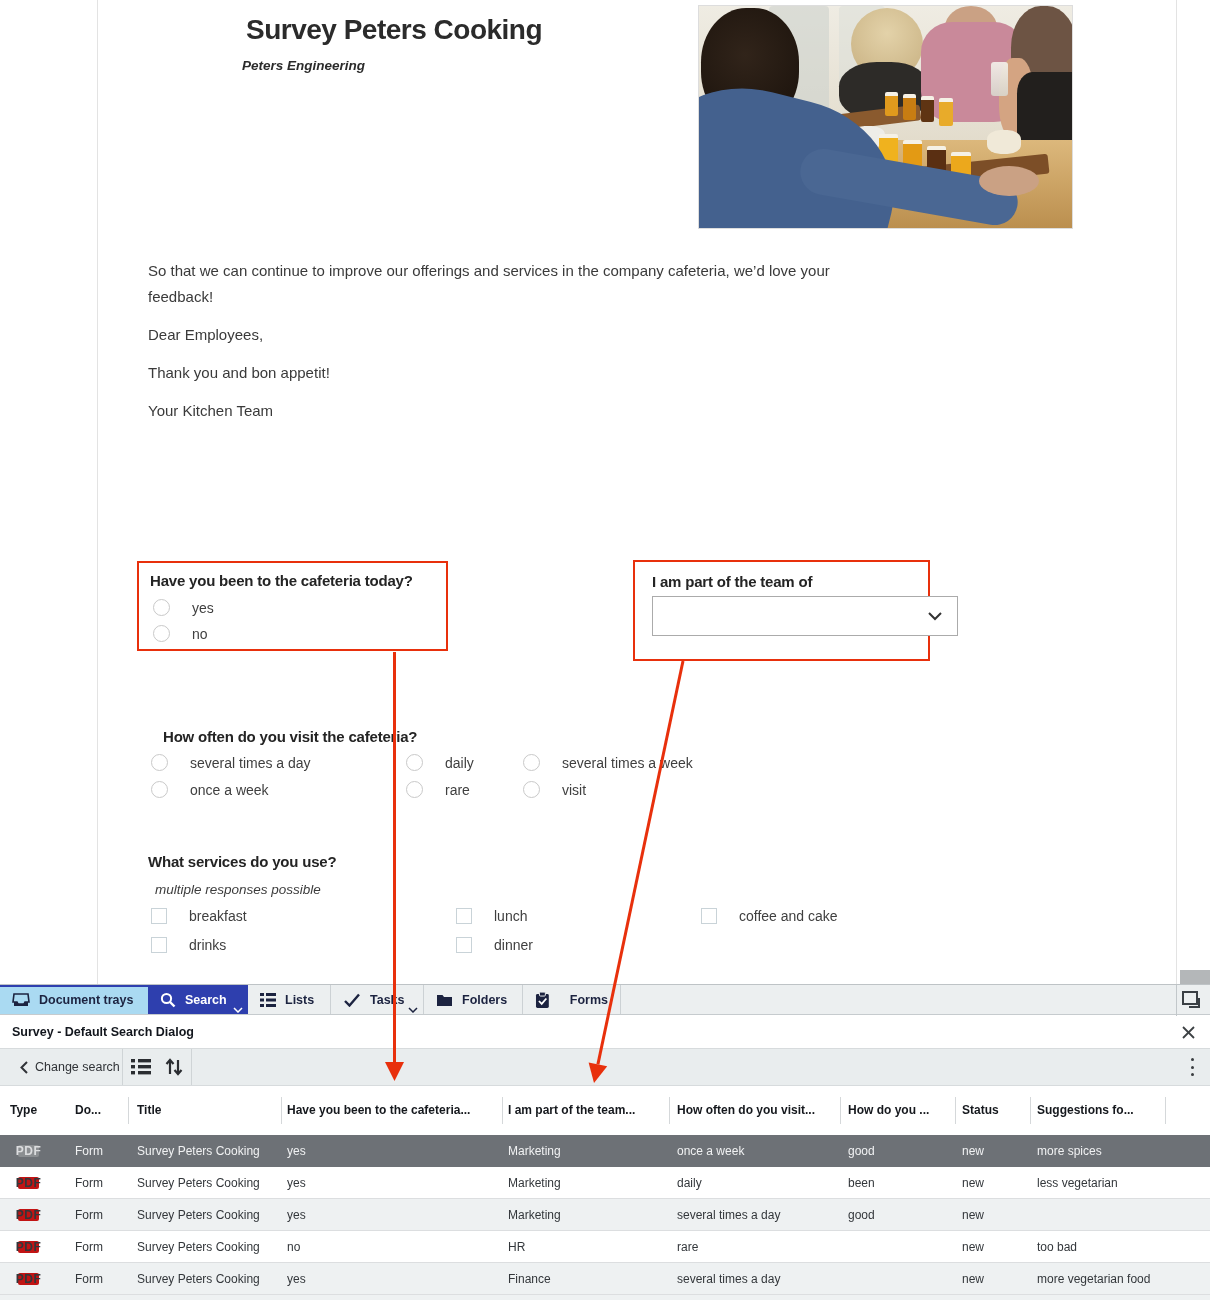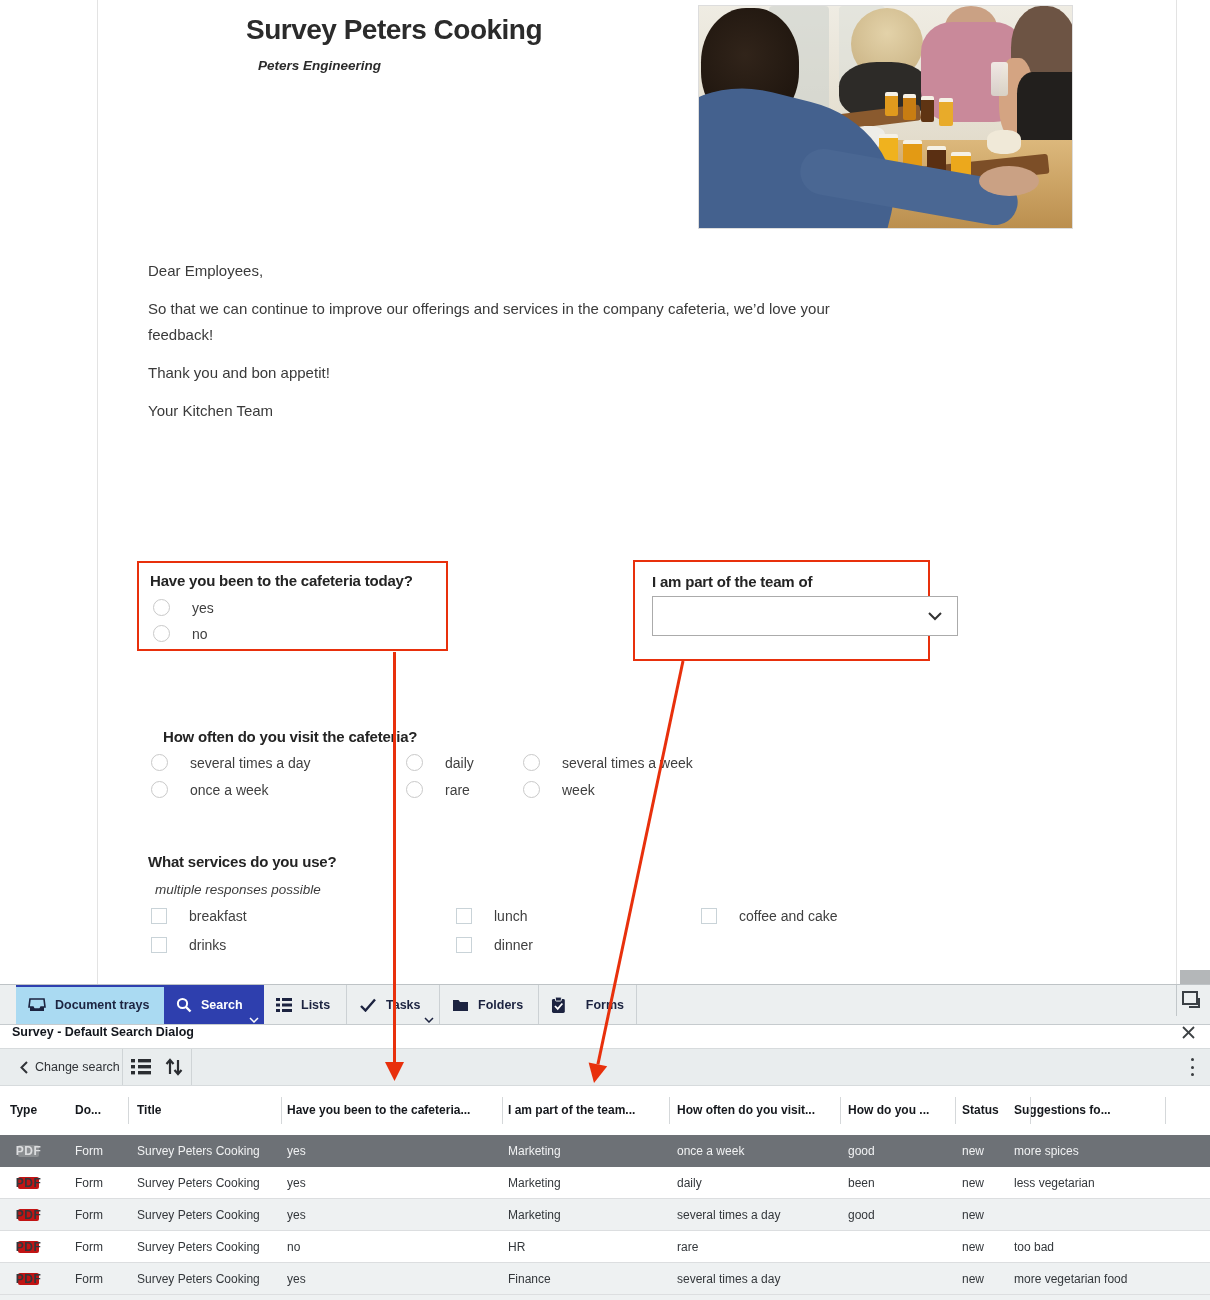--- a/index.html
+++ b/index.html
@@ -5,21 +5,21 @@
   * { margin:0; padding:0; box-sizing:border-box; }
   html,body { width:1210px; height:1300px; background:#fff; overflow:hidden;
               font-family:"Liberation Sans", sans-serif; }
   .app { position:relative; width:1210px; height:1300px; background:#fff; }
 
   
   .page { position:absolute; left:97px; top:0; width:1080px; height:984px;
           background:#fff; border-left:1px solid #e3e3e3; border-right:1px solid #e3e3e3; }
   .doc-title { position:absolute; left:148px; top:14px; font-size:28px; font-weight:bold;
                color:#2b2b2b; letter-spacing:-0.5px; }
-  .doc-subtitle { position:absolute; left:160px; top:58px; font-size:13.5px; font-weight:bold;
+  .doc-subtitle { position:absolute; left:144px; top:58px; font-size:13.5px; font-weight:bold;
                   font-style:italic; color:#2b2b2b; }
 
   
   .photo { position:absolute; left:698px; top:5px; width:375px; height:224px;
            overflow:hidden; border:1px solid #ddd;
            background:linear-gradient(180deg,#efece3 0%,#e4decf 55%,#d8cdb4 100%); }
   .photo div { position:absolute; }
   .ph-window1 { left:70px; top:0; width:60px; height:120px; background:#cdd2cd; opacity:.6; border-radius:4px; }
   .ph-window2 { left:140px; top:0; width:46px; height:100px; background:#d9ded8; opacity:.5; border-radius:4px; }
   .ph-hair { left:2px; top:2px; width:98px; height:118px; border-radius:46%;
@@ -85,22 +85,22 @@
   .q4-label { position:absolute; left:148px; top:853px; }
   .q4-hint { position:absolute; left:155px; top:882px; font-size:13.5px; font-style:italic; color:#3c3c3c;text-align:right; }
   .q4-r1c1 { left:151px; top:908px; } .q4-r1c2 { left:456px; top:908px; } .q4-r1c3 { left:701px; top:908px; }
   .q4-r2c1 { left:151px; top:937px; } .q4-r2c2 { left:456px; top:937px; }
 
   
   .anno { position:absolute; left:0; top:0; width:1210px; height:1300px; pointer-events:none; z-index:30; }
 
   
   .scroll-corner { position:absolute; left:1180px; top:970px; width:30px; height:14px; background:#b4b7b9; }
-  .tabstrip { position:absolute; left:0; top:984px; width:1210px; height:41px; background:#eceff0;
-              border-top:1px solid #bec3c6; border-bottom:1px solid #c6cbce; display:flex; z-index:20;padding-left:16px; }
+  .tabstrip { position:absolute; left:0; top:984px; width:1210px; height:31px; background:#eceff0;
+              border-top:1px solid #bec3c6; border-bottom:1px solid #c6cbce; display:flex; z-index:20; }
   .tab { height:100%; display:flex; align-items:center; gap:9px; padding:0 12px; font-size:12.5px;
          font-weight:bold; color:#1c2340; position:relative; flex:0 0 auto; }
   .tab-trays  { width:148px; background:#aadaf2; box-shadow:inset 0 2px 0 #2e3fae; }
   .tab-search { width:100px; background:#2e3fae; color:#fff; }
   .tab-lists  { width:83px; border-right:1px solid #ccd1d4; }
   .tab-tasks  { width:93px; border-right:1px solid #ccd1d4; }
   .tab-folders{ width:99px; border-right:1px solid #ccd1d4; }
   .tab-forms  { width:98px; border-right:1px solid #ccd1d4;gap:20px; }
   .tab .chev { position:absolute; right:5px; bottom:1px; }
   .strip-right-div { position:absolute; left:1176px; top:0; width:1px; height:31px; background:#c2c7ca; }
@@ -134,21 +134,21 @@
   .trow span { position:absolute; top:50%; transform:translateY(-50%); font-size:12px; color:#33373b;
                white-space:nowrap; }
   .trow.selected span { color:#f1f2f3; }
   .trow.partial { height:5px; border-bottom:none; }
   .pdf-badge { position:absolute; left:18px; top:50%; transform:translateY(-50%); width:21px; height:12px;
                background:#c11414; color:#fff; border-radius:2px; font-size:7px; font-weight:bold;
                letter-spacing:.5px; display:flex; align-items:center; justify-content:center; }
   .trow.selected .pdf-badge { background:#8b8e91; color:#dcdddf; }
   .col-type { left:10px; } .col-doc { left:75px; } .col-title { left:137px; } .col-caf { left:287px; }
   .col-team { left:508px; } .col-often { left:677px; } .col-how { left:848px; } .col-status { left:962px; }
-  .col-sugg { left:1014px; }
+  .col-sugg { left:1037px; }
   .hdiv1 { left:128px; } .hdiv2 { left:281px; } .hdiv3 { left:502px; } .hdiv4 { left:669px; }
   .hdiv5 { left:840px; } .hdiv6 { left:955px; } .hdiv7 { left:1030px; } .hdiv8 { left:1165px; }
 </style>
 </head>
 <body>
 
 <div class="app">
 
   <div class="page">
     <div class="doc-title">Survey Peters Cooking</div>
@@ -180,22 +180,22 @@
       <div class="beer b6"></div>
       <div class="beer b7"></div>
       <div class="beer b8"></div>
     <div class="ph-hair"></div>
       <div class="ph-body-blue"></div>
       <div class="ph-arm-blue"></div>
       <div class="ph-hand"></div>
   </div>
 
   <div class="doc-body">
+    <p>So that we can continue to improve our offerings and services in the company cafeteria, we’d love your feedback!</p>
     <p>Dear Employees,</p>
-    <p>So that we can continue to improve our offerings and services in the company cafeteria, we’d love your feedback!</p>
     <p>Thank you and bon appetit!</p>
     <p>Your Kitchen Team</p>
   </div>
 
   <div class="redbox redbox1">
     <div class="rb1-label q-label">Have you been to the cafeteria today?</div>
     <div class="opt-row rb1-opt1">
       <span class="radio"></span>
       <span class="opt-label">yes</span>
     </div>
@@ -231,21 +231,21 @@
   <div class="opt-row q3-r2c1">
       <span class="radio"></span>
     <span class="opt-label">once a week</span>
     </div>
   <div class="opt-row q3-r2c2">
       <span class="radio"></span>
     <span class="opt-label">rare</span>
     </div>
   <div class="opt-row q3-r2c3">
       <span class="radio"></span>
-    <span class="opt-label">week</span>
+    <span class="opt-label">visit</span>
     </div>
 
   <div class="q4-label q-label">What services do you use?</div>
   <div class="q4-hint">multiple responses possible</div>
   <div class="opt-row q4-r1c1">
       <span class="checkbox"></span>
     <span class="opt-label">breakfast</span>
     </div>
   <div class="opt-row q4-r1c2">
       <span class="checkbox"></span>

